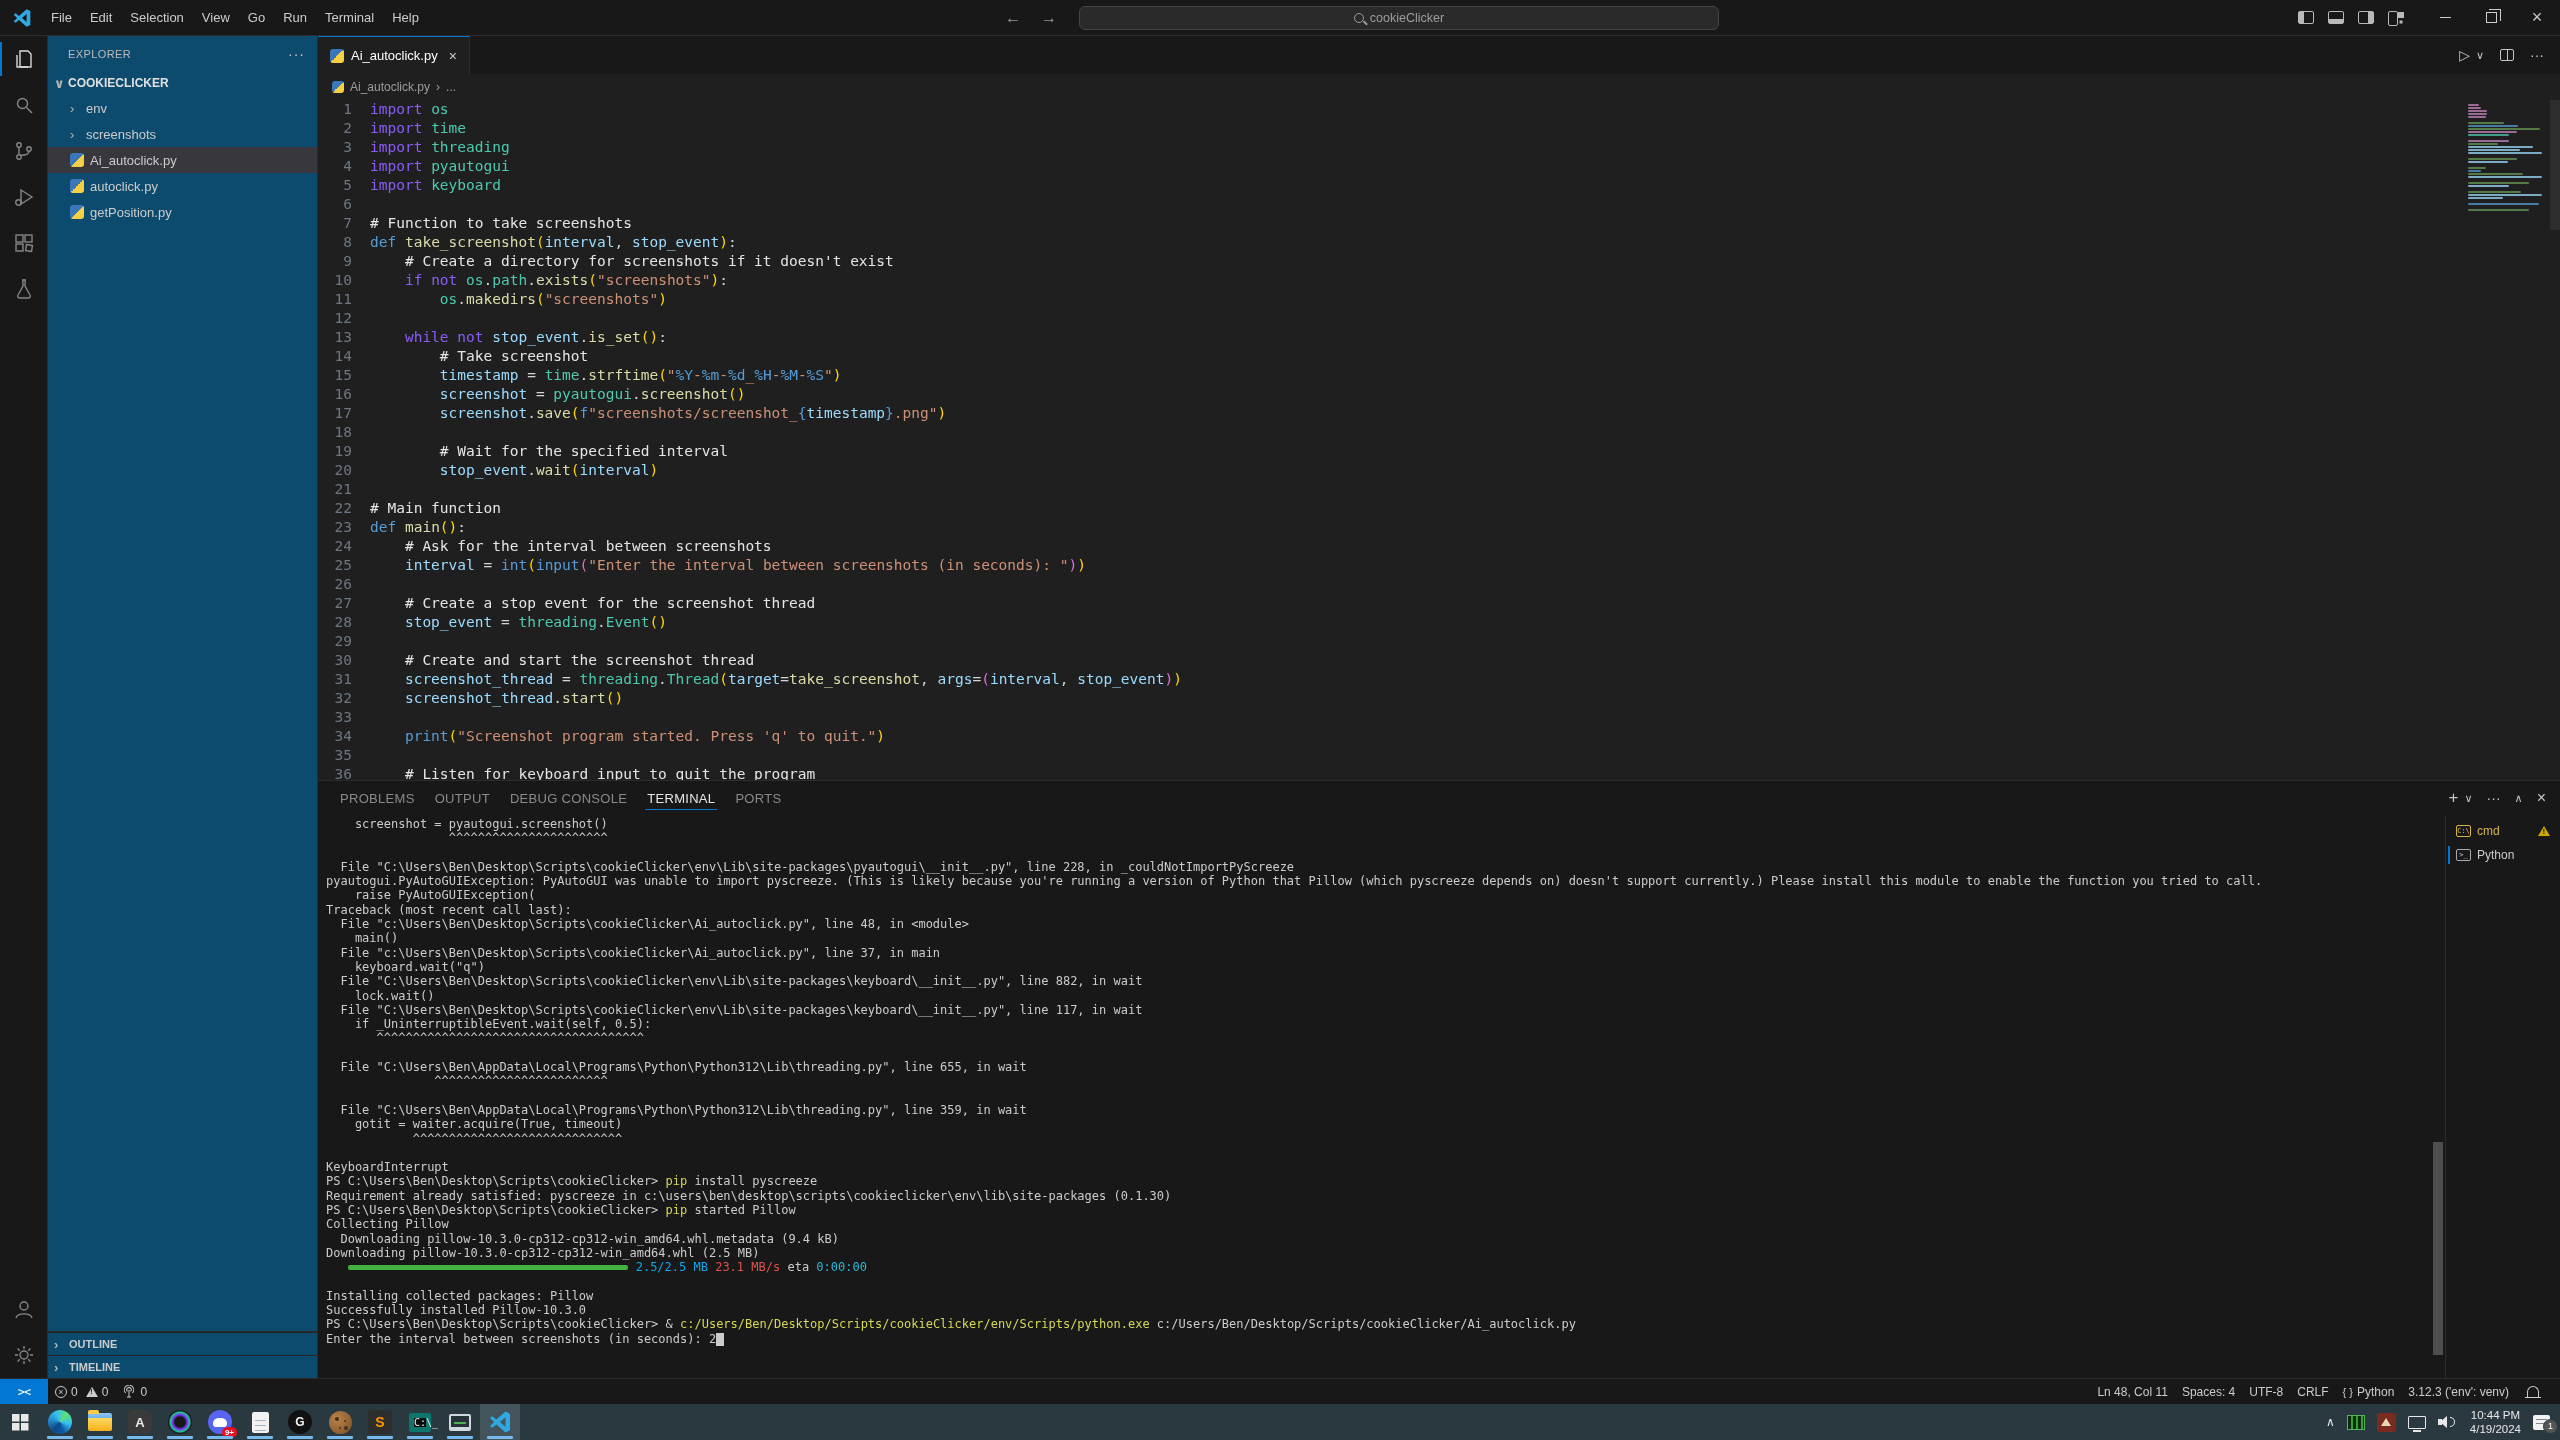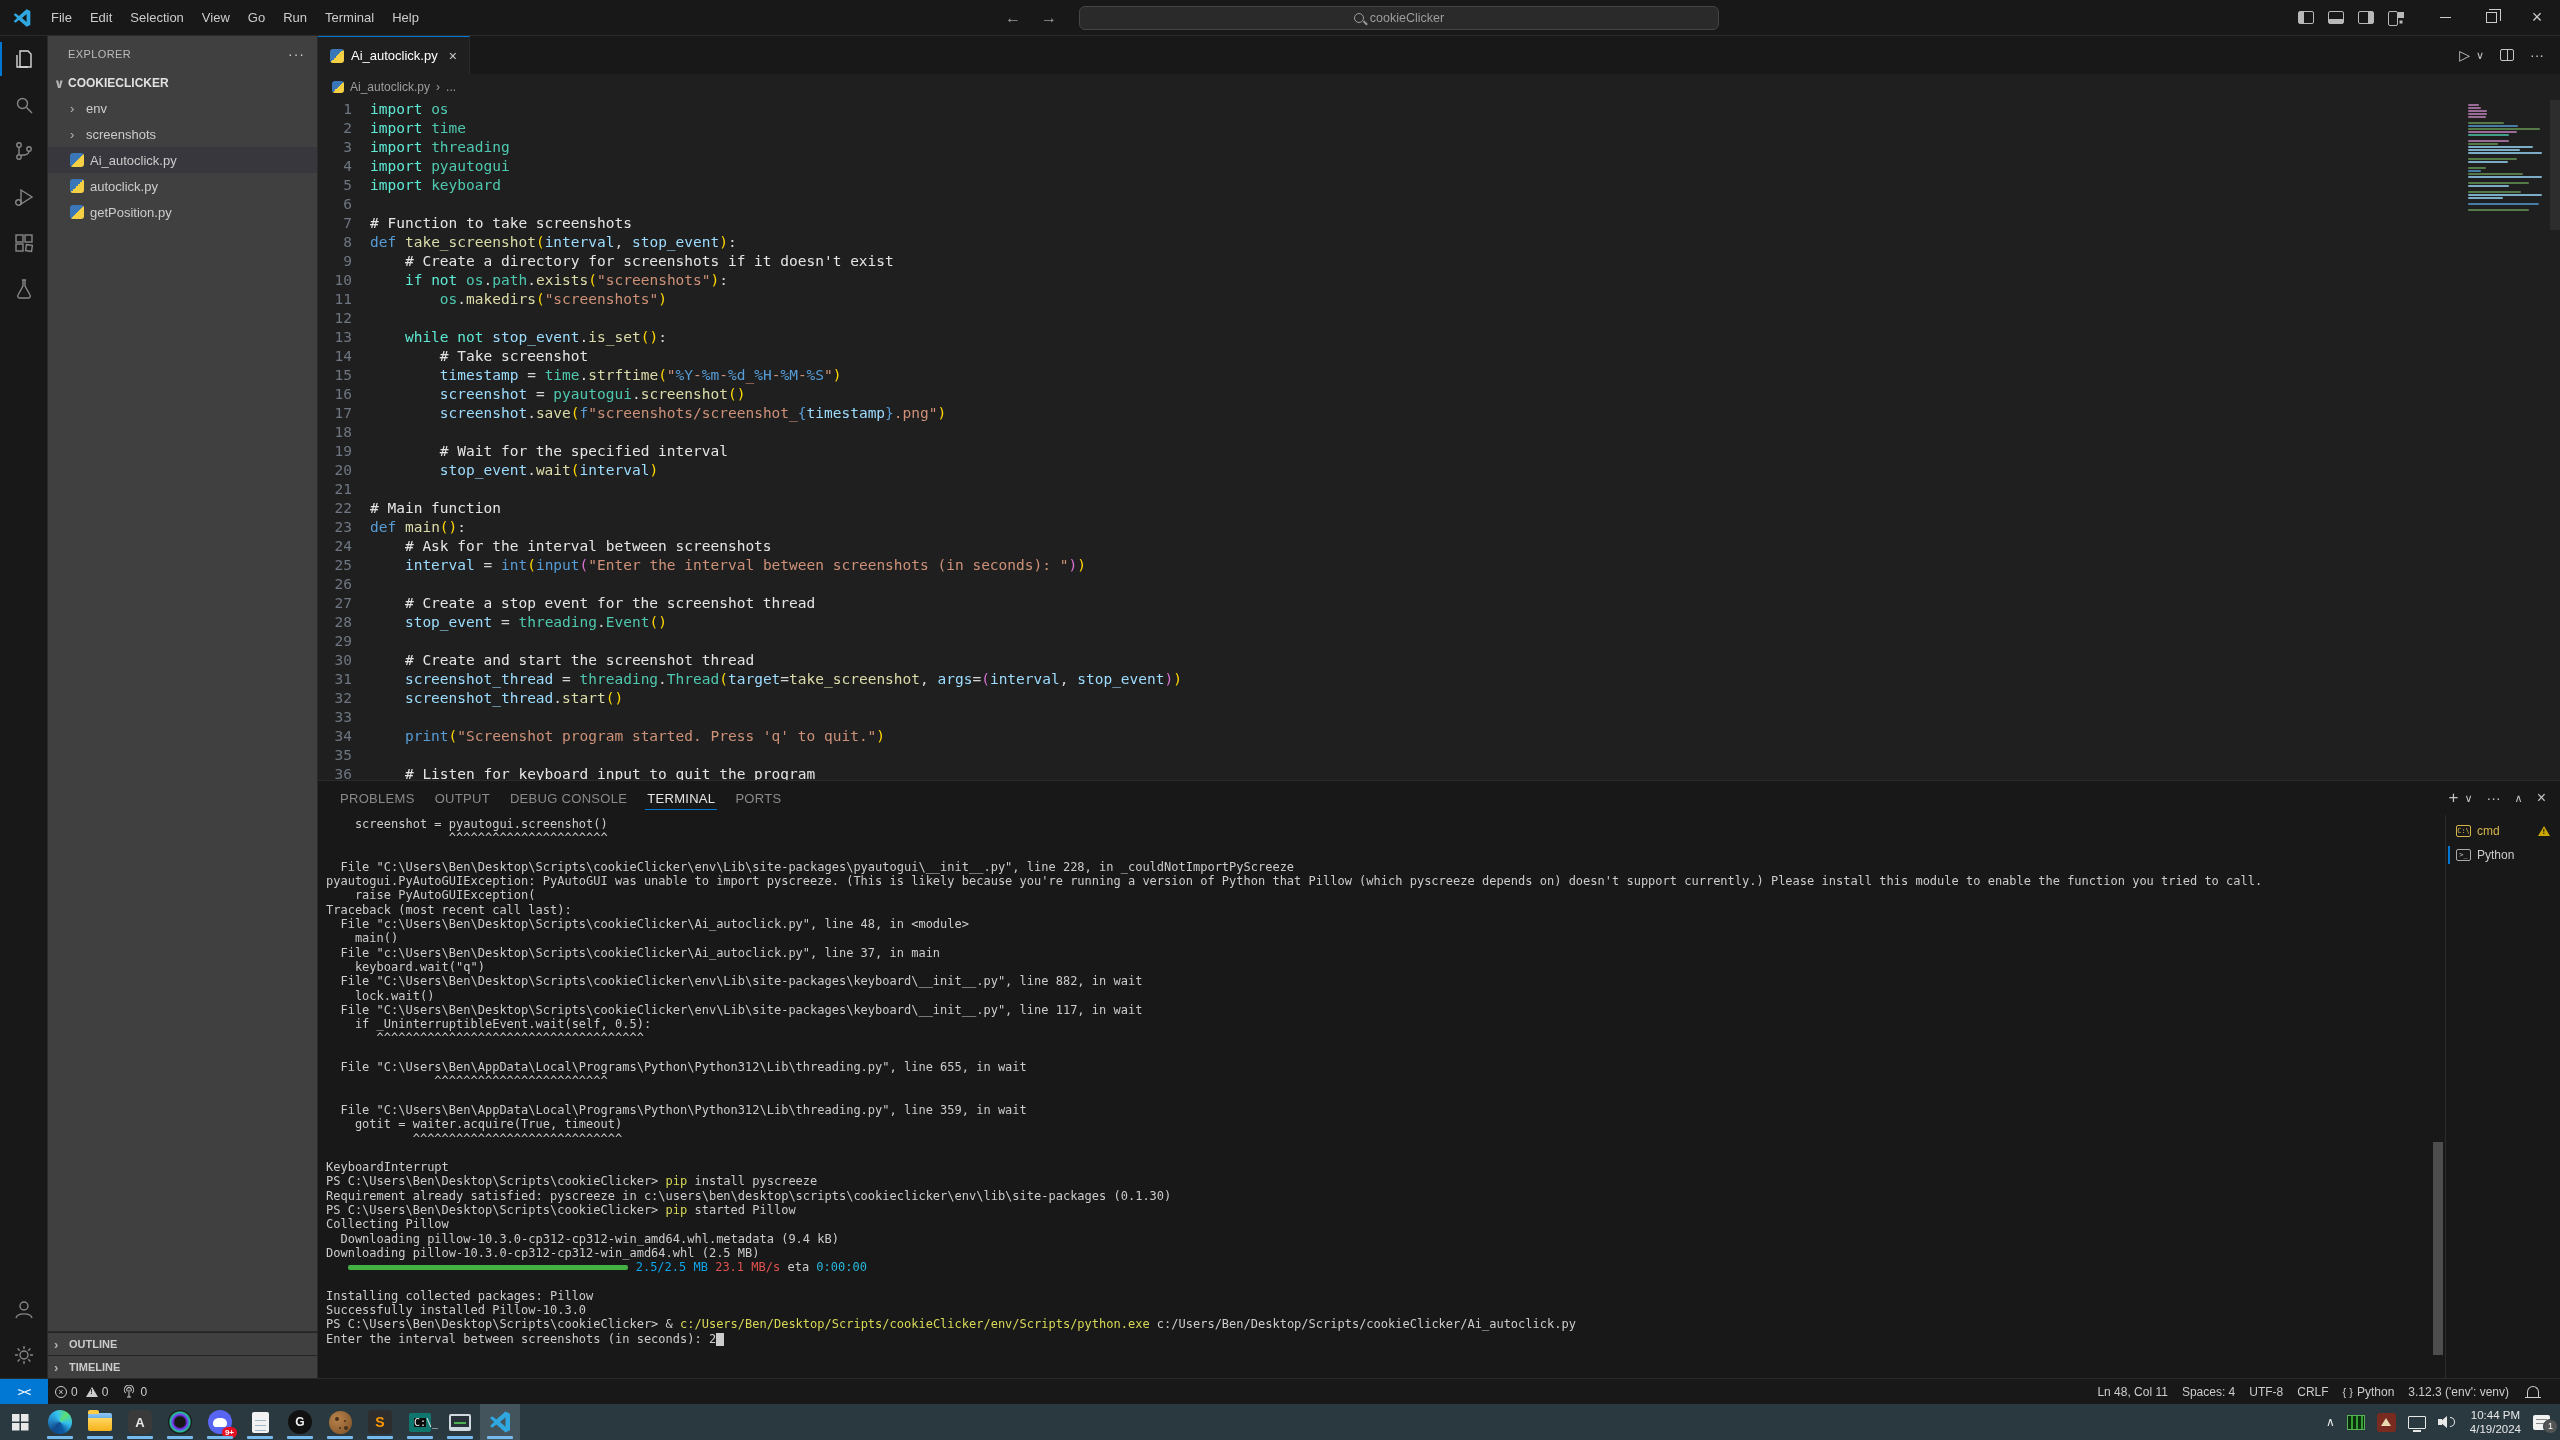--- a/index.html
+++ b/index.html
@@ -33,21 +33,21 @@
   
   .activitybar{position:absolute;left:0;top:36px;width:48px;bottom:62px;background:#181818;
     border-right:1px solid #2b2b2b;display:flex;flex-direction:column;align-items:center;z-index:20;}
   .ab-item{width:48px;height:46px;display:flex;align-items:center;justify-content:center;position:relative;}
   .ab-item svg{stroke:#868686;fill:none;stroke-width:1.4;width:24px;height:24px;}
   .ab-item.active svg{stroke:#d7d7d7;}
   .ab-item.active::before{content:"";position:absolute;left:0;top:6px;bottom:6px;width:2px;background:#0078d4;}
   .ab-bottom{margin-top:auto;}
 
   
-  .sidebar{position:absolute;left:48px;top:36px;width:270px;bottom:62px;background:#404040;
+  .sidebar{position:absolute;left:48px;top:36px;width:270px;bottom:62px;background:#0c4a6e;
     border-right:1px solid #2b2b2b;color:#cccccc;z-index:10;display:flex;flex-direction:column;}
   .sb-header{height:35px;display:flex;align-items:center;padding:0 12px 0 20px;color:#bbbbbb;font-size:11px;letter-spacing:.4px;}
   .sb-header .more{margin-left:auto;color:#cccccc;font-size:14px;letter-spacing:1px;}
   .sb-root{display:flex;align-items:center;height:24px;font-weight:bold;font-size:12px;color:#e0e0e0;padding-left:6px;gap:4px;}
   .sb-list{font-size:13px;}
   .sb-row{display:flex;align-items:center;height:26px;padding-left:22px;gap:6px;color:#cccccc;}
   .sb-row.selected{background:#37373d;}
   .chev{color:#b5b5b5;font-size:13px;width:10px;display:inline-block;}
   .py-ic{width:14px;height:14px;border-radius:3px;background:linear-gradient(135deg,#3a77b8 0 50%,#f5cf44 50% 100%);flex:0 0 auto;}
   .sb-sections{margin-top:auto;border-top:1px solid #2b2b2b;}
@@ -60,21 +60,21 @@
     border-right:1px solid #2b2b2b;color:#ffffff;font-size:13px;}
   .tab .close{color:#cccccc;font-size:14px;margin-left:4px;}
   .editor-actions{margin-left:auto;display:flex;align-items:center;gap:16px;padding-right:16px;color:#c5c5c5;font-size:14px;}
   .split-ic{width:14px;height:12px;border:1.3px solid #c5c5c5;border-radius:2px;position:relative;}
   .split-ic::before{content:"";position:absolute;left:50%;top:0;bottom:0;width:1.3px;background:#c5c5c5;}
   .breadcrumb{height:26px;display:flex;align-items:center;gap:6px;padding-left:14px;color:#9d9d9d;font-size:12px;flex:0 0 auto;}
   .code-region{position:relative;flex:1 1 auto;overflow:hidden;}
   .code-line{display:flex;white-space:pre;font-size:14.5px;line-height:19px;}
   .ln{width:34px;text-align:right;color:#6e7681;flex:0 0 auto;font-family:"DejaVu Sans Mono",monospace;}
   .lt{margin-left:18px;font-family:"DejaVu Sans Mono",monospace;}
-  .tk-kw{color:#5eead4}.tk-def{color:#569CD6}.tk-mod{color:#4EC9B0}.tk-fn{color:#DCDCAA}
+  .tk-kw{color:#8b5cf6}.tk-def{color:#569CD6}.tk-mod{color:#4EC9B0}.tk-fn{color:#DCDCAA}
   .tk-var{color:#9CDCFE}.tk-str{color:#CE9178}.tk-com{color:#e5e5e5}.tk-pl{color:#D4D4D4}.tk-b1{color:#FFD700}.tk-b2{color:#DA70D6}
   .minimap{position:absolute;right:16px;top:4px;width:76px;}
   .mm-bar{height:2px;margin-bottom:1px;border-radius:1px;opacity:.75;}
   .v-scroll{position:absolute;right:0;top:0;width:10px;height:130px;background:#3c3c3c;opacity:.5;}
 
   
   .panel{height:598px;flex:0 0 auto;background:#181818;border-top:1px solid #2b2b2b;position:relative;display:flex;flex-direction:column;}
   .panel-header{height:34px;display:flex;align-items:center;padding-left:12px;flex:0 0 auto;}
   .panel-tab{font-size:13px;letter-spacing:.3px;color:#8a8a8a;padding:0 10px;height:100%;display:flex;align-items:center;position:relative;}
   .panel-tab.active{color:#e7e7e7;}

